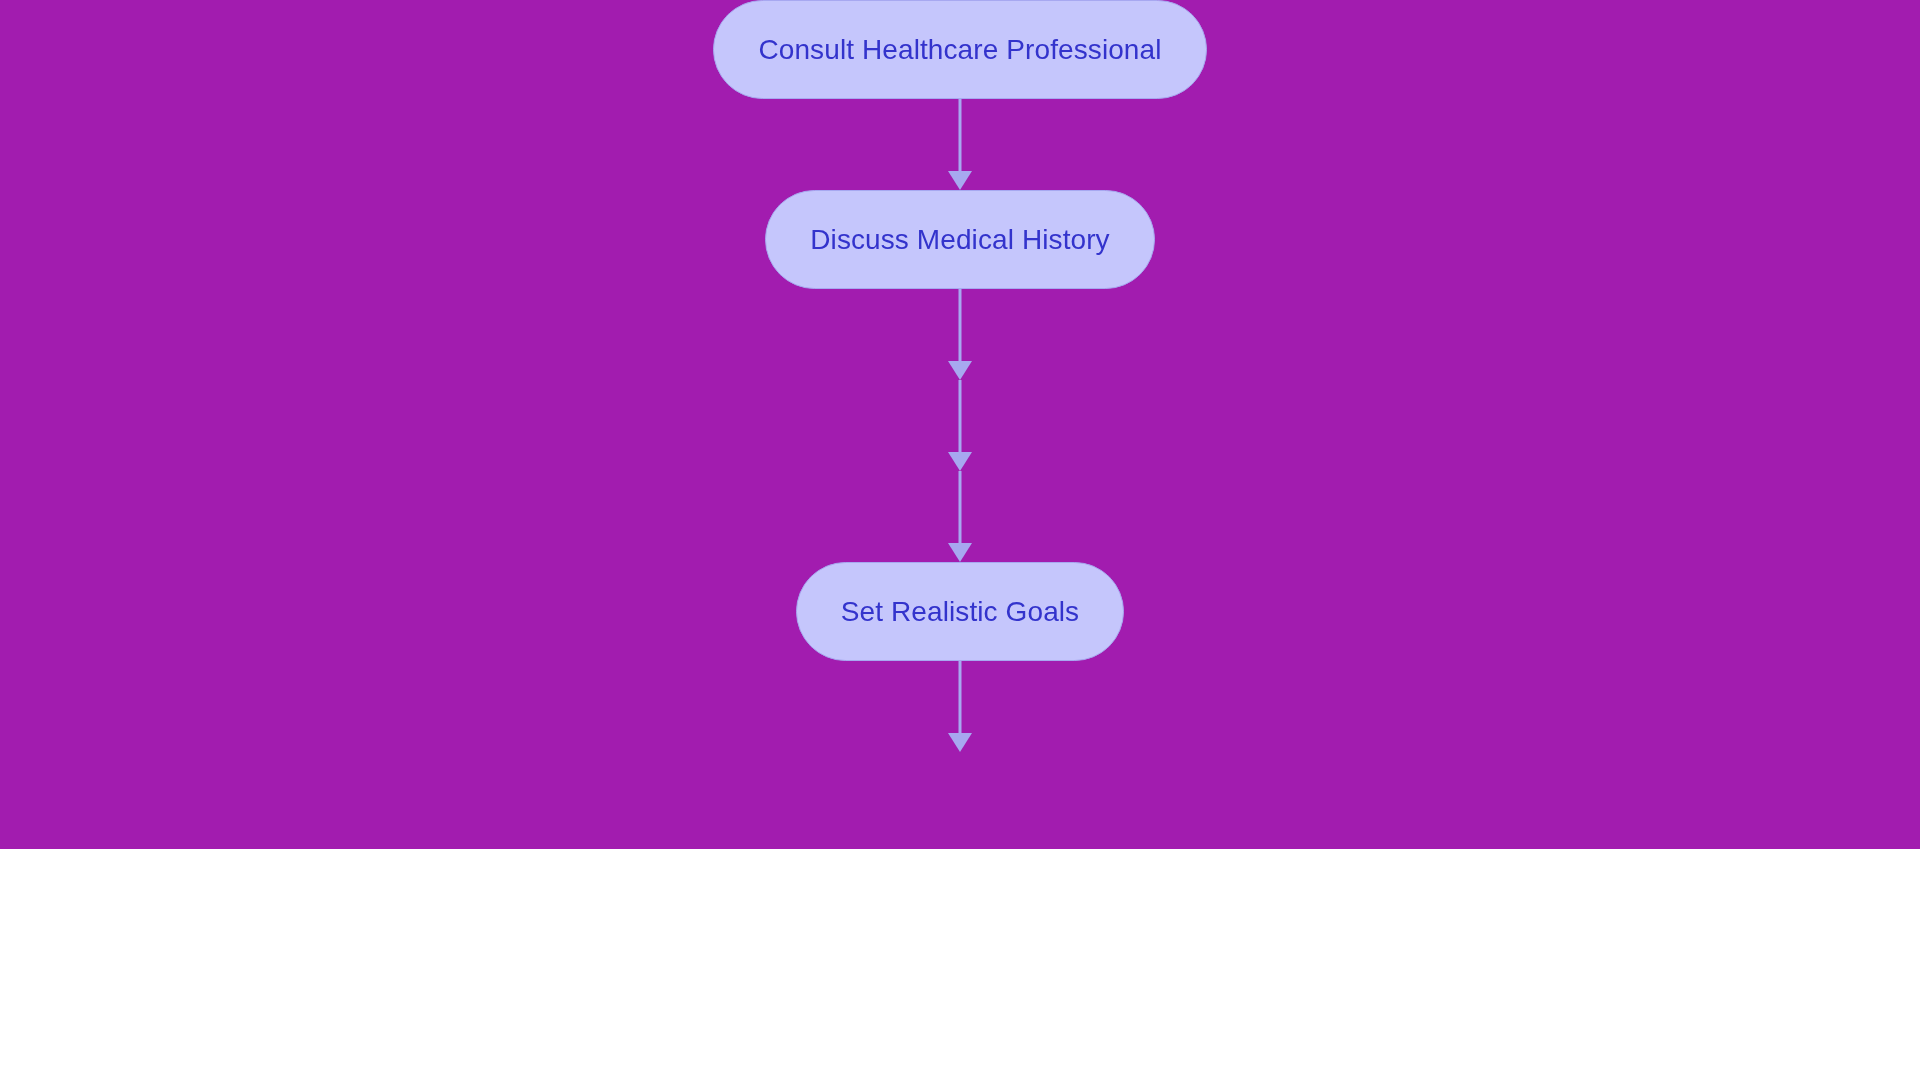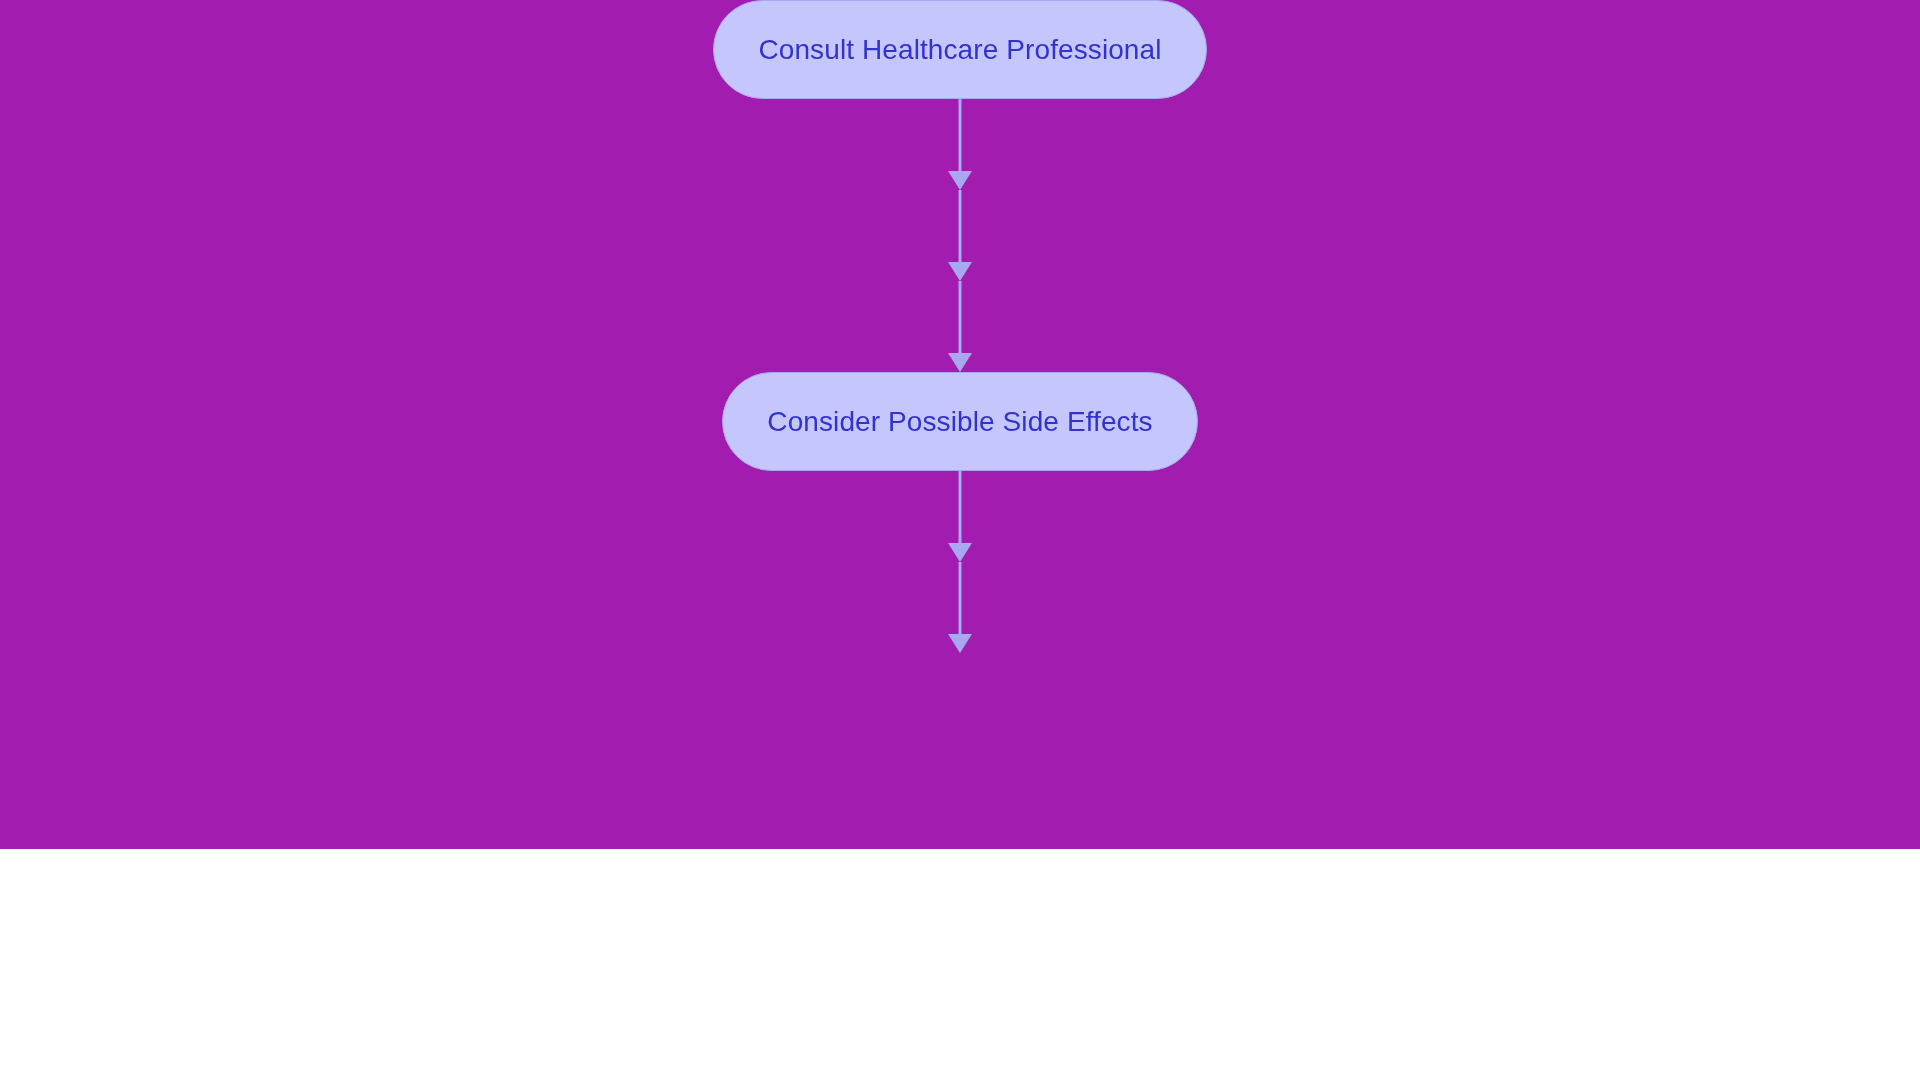--- a/index.html
+++ b/index.html
@@ -96,42 +96,45 @@
 
     <div class="flow-node">
       <span class="flow-node-label">Consult Healthcare Professional</span>
     </div>
 
     <div class="flow-connector">
       <div class="connector-line"></div>
       <div class="connector-head"></div>
     </div>
 
-
-    <div class="flow-connector">
-      <div class="connector-line"></div>
-      <div class="connector-head"></div>
-    </div>
-
-
-    <div class="flow-connector">
-      <div class="connector-line"></div>
-      <div class="connector-head"></div>
-    </div>
-
     <div class="flow-node">
-      <span class="flow-node-label">Consider Possible Side Effects</span>
+      <span class="flow-node-label">Discuss Medical History</span>
     </div>
 
     <div class="flow-connector">
       <div class="connector-line"></div>
       <div class="connector-head"></div>
     </div>
 
 
     <div class="flow-connector">
       <div class="connector-line"></div>
       <div class="connector-head"></div>
     </div>
 
 
+    <div class="flow-connector">
+      <div class="connector-line"></div>
+      <div class="connector-head"></div>
+    </div>
+
+    <div class="flow-node">
+      <span class="flow-node-label">Set Realistic Goals</span>
+    </div>
+
+    <div class="flow-connector">
+      <div class="connector-line"></div>
+      <div class="connector-head"></div>
+    </div>
+
+
   </div>
 </div>
 
 </body></html>

